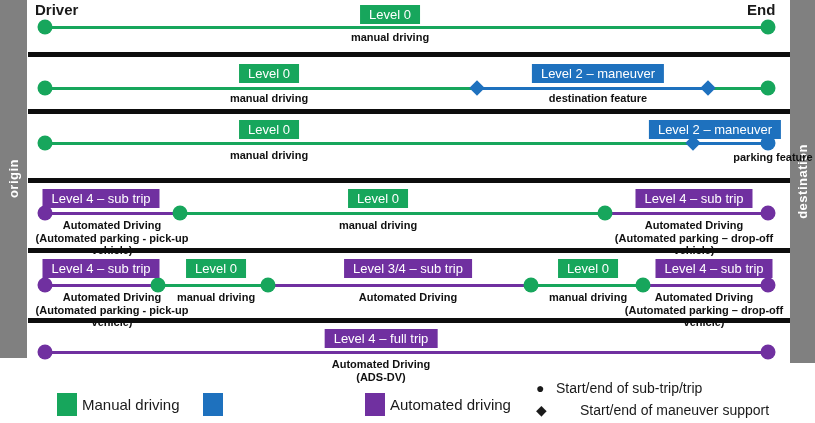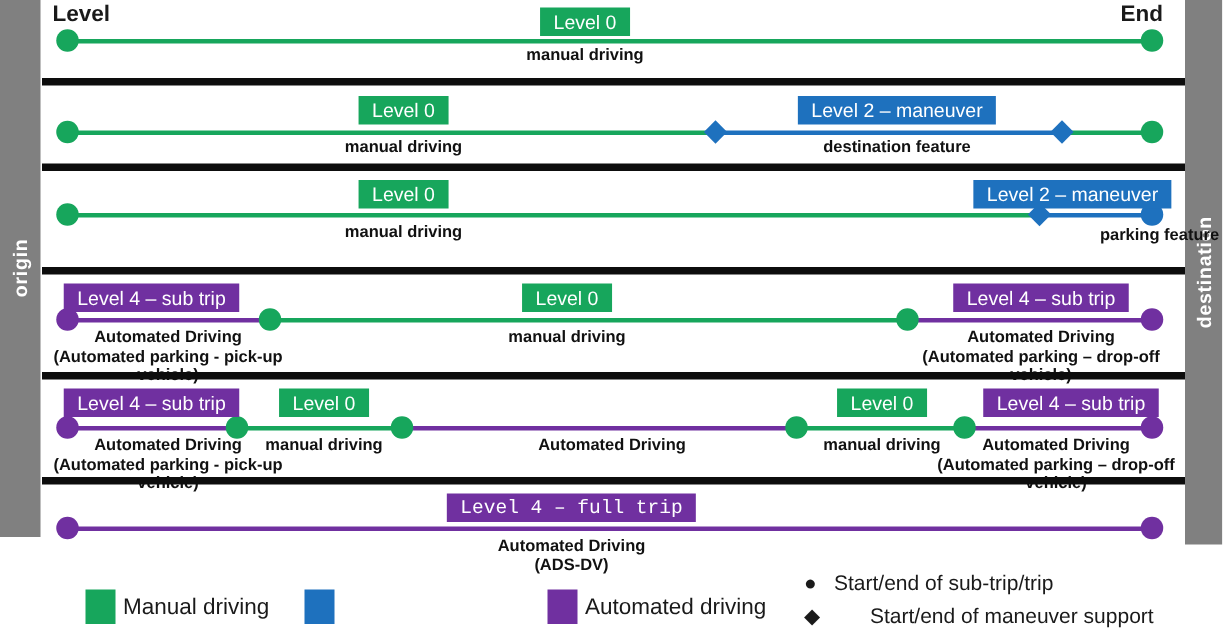--- a/index.html
+++ b/index.html
@@ -30,21 +30,21 @@
 </head>
 <body>
 
 <div class="stage" id="stage">
   <div class="sidebar sidebar-left">
     <span>origin</span>
   </div>
   <div class="sidebar sidebar-right">
     <span>destination</span>
   </div>
-  <div class="endpoint" style="left:35px;top:1px;">Level</div>
+  <div class="endpoint" style="left:35px;top:1px;">Driver</div>
   <div class="endpoint" style="left:747px;top:1px;">End</div>
 <div class="divider" style="top: 52px;"></div>
     <div class="divider" style="top: 109px;"></div>
     <div class="divider" style="top: 178px;"></div>
     <div class="divider" style="top: 248px;"></div>
     <div class="divider" style="top: 318px;"></div>
     <div class="seg" style="left: 45px; width: 723px; top: 26px; background: rgb(23, 166, 92);"></div>
     <div class="mk mk-circle" style="left: 45px; top: 27px; background: rgb(23, 166, 92);"></div>
     <div class="mk mk-circle" style="left: 768px; top: 27px; background: rgb(23, 166, 92);"></div>
     <div class="lv-box" style="left: 390px; top: 5px; background: rgb(23, 166, 92);">Level 0</div>
@@ -92,35 +92,36 @@
     <div class="seg" style="left: 531px; width: 112px; top: 284px; background: rgb(23, 166, 92);"></div>
     <div class="seg" style="left: 643px; width: 125px; top: 284px; background: rgb(112, 48, 160);"></div>
     <div class="mk mk-circle" style="left: 45px; top: 285px; background: rgb(112, 48, 160);"></div>
     <div class="mk mk-circle" style="left: 158px; top: 285px; background: rgb(23, 166, 92);"></div>
     <div class="mk mk-circle" style="left: 268px; top: 285px; background: rgb(23, 166, 92);"></div>
     <div class="mk mk-circle" style="left: 531px; top: 285px; background: rgb(23, 166, 92);"></div>
     <div class="mk mk-circle" style="left: 643px; top: 285px; background: rgb(23, 166, 92);"></div>
     <div class="mk mk-circle" style="left: 768px; top: 285px; background: rgb(112, 48, 160);"></div>
     <div class="lv-box" style="left: 101px; top: 259px; background: rgb(112, 48, 160);">Level 4 – sub trip</div>
     <div class="lv-box" style="left: 216px; top: 259px; background: rgb(23, 166, 92);">Level 0</div>
+    <div class="lv-box" style="left: 408px; top: 259px; background: rgb(112, 48, 160);">Level 3/4 – sub trip</div>
     <div class="lv-box" style="left: 588px; top: 259px; background: rgb(23, 166, 92);">Level 0</div>
     <div class="lv-box" style="left: 714px; top: 259px; background: rgb(112, 48, 160);">Level 4 – sub trip</div>
     <div class="sub" style="left: 112px; top: 291px;">Automated Driving</div>
     <div class="sub" style="left: 112px; top: 303.5px;">(Automated parking - pick-up</div>
     <div class="sub" style="left: 112px; top: 316px;">vehicle)</div>
     <div class="sub" style="left: 216px; top: 291px;">manual driving</div>
     <div class="sub" style="left: 408px; top: 291px;">Automated Driving</div>
     <div class="sub" style="left: 588px; top: 291px;">manual driving</div>
     <div class="sub" style="left: 704px; top: 291px;">Automated Driving</div>
     <div class="sub" style="left: 704px; top: 303.5px;">(Automated parking – drop-off</div>
     <div class="sub" style="left: 704px; top: 316px;">vehicle)</div>
     <div class="seg" style="left: 45px; width: 723px; top: 351px; background: rgb(112, 48, 160);"></div>
     <div class="mk mk-circle" style="left: 45px; top: 352px; background: rgb(112, 48, 160);"></div>
     <div class="mk mk-circle" style="left: 768px; top: 352px; background: rgb(112, 48, 160);"></div>
-    <div class="lv-box" style="left: 381px; top: 329px; background: rgb(112, 48, 160); font-family: Liberation Mono, monospace;">Level 4 – full trip</div>
+    <div class="lv-box" style="left: 381px; top: 329px; background: rgb(112, 48, 160);">Level 4 – full trip</div>
     <div class="sub" style="left: 381px; top: 358px;">Automated Driving</div>
     <div class="sub" style="left: 381px; top: 370.5px;">(ADS-DV)</div>
     <div class="legend-swatch" style="left: 57px; top: 393px; background: rgb(23, 166, 92);"></div>
     <div class="legend-label" style="left: 82px; top: 396px;">Manual driving</div>
     <div class="legend-swatch" style="left: 203px; top: 393px; background: rgb(30, 113, 190);"></div>
     <div class="legend-swatch" style="left: 365px; top: 393px; background: rgb(112, 48, 160);"></div>
     <div class="legend-label" style="left: 390px; top: 396px;">Automated driving</div>
     <div class="legend-glyph" style="left: 536px; top: 380px;">●</div>
     <div class="legend-mlabel" style="left: 556px; top: 380px;">Start/end of sub-trip/trip</div>
     <div class="legend-glyph" style="left: 536px; top: 402px;">◆</div>

